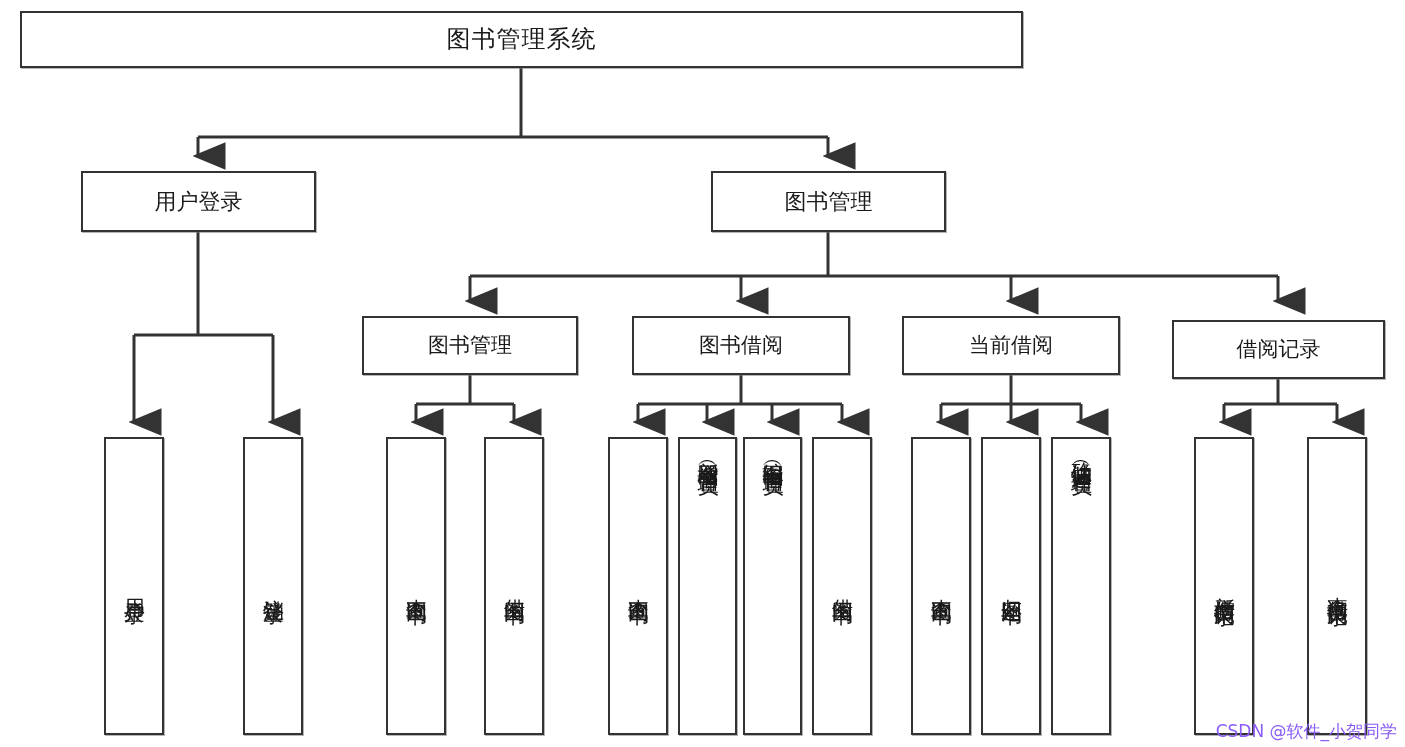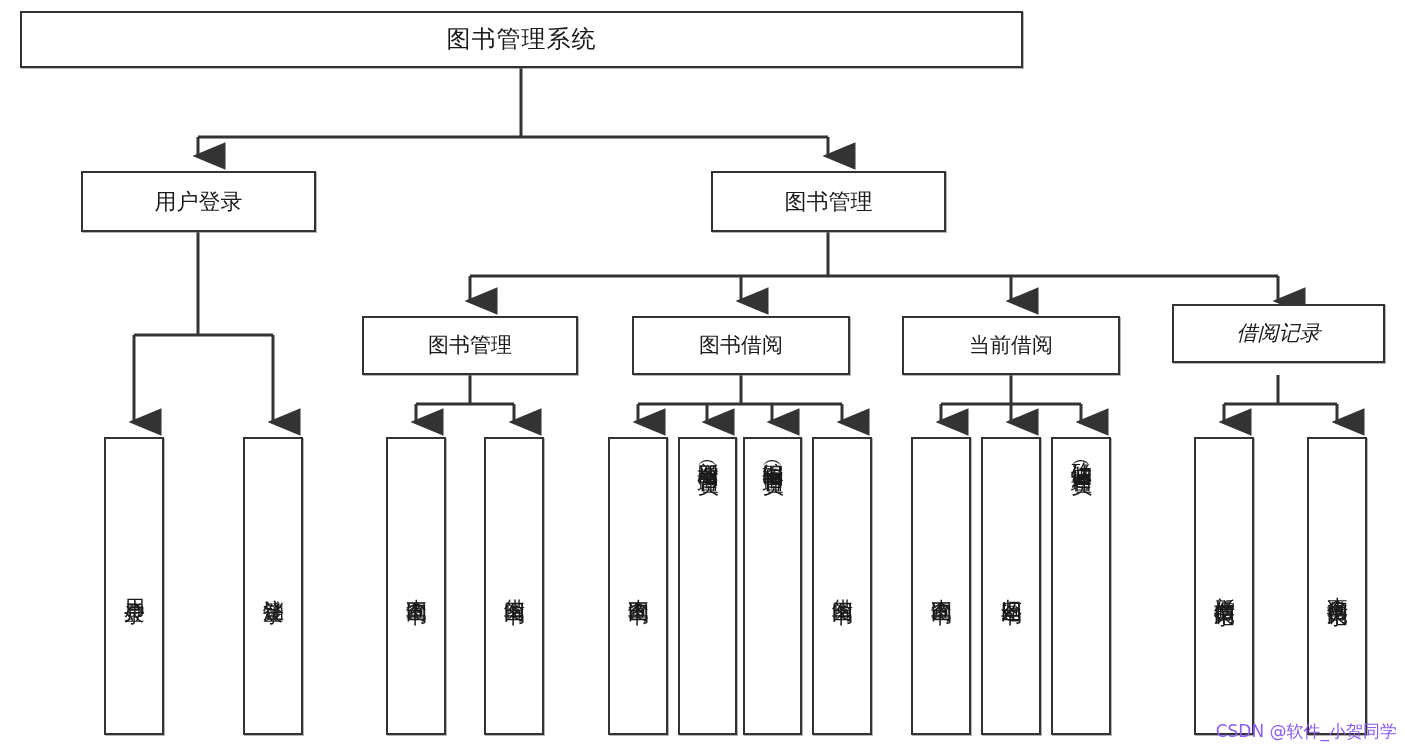--- a/index.html
+++ b/index.html
@@ -145,21 +145,21 @@
 
   <div class="node level3" style="left:362px;top:316px;width:216px;height:59px;">
     <span class="node-label">图书管理</span>
   </div>
   <div class="node level3" style="left:902px;top:316px;width:218px;height:59px;">
     <span class="node-label">当前借阅</span>
   </div>
   <div class="node level3" style="left:632px;top:316px;width:218px;height:59px;">
     <span class="node-label">图书借阅</span>
   </div>
-  <div class="node level3" style="left:1172px;top:304px;width:213px;height:59px;font-style:italic;">
+  <div class="node level3" style="left:1172px;top:320px;width:213px;height:59px;">
     <span class="node-label">借阅记录</span>
   </div>
 
   <div class="node leaf center-v" style="left:104px;top:437px;width:60px;height:298px;">
     <span class="node-label">用户登录</span>
   </div>
   <div class="node leaf center-v" style="left:243px;top:437px;width:60px;height:298px;">
     <span class="node-label">注销登录</span>
   </div>
 

